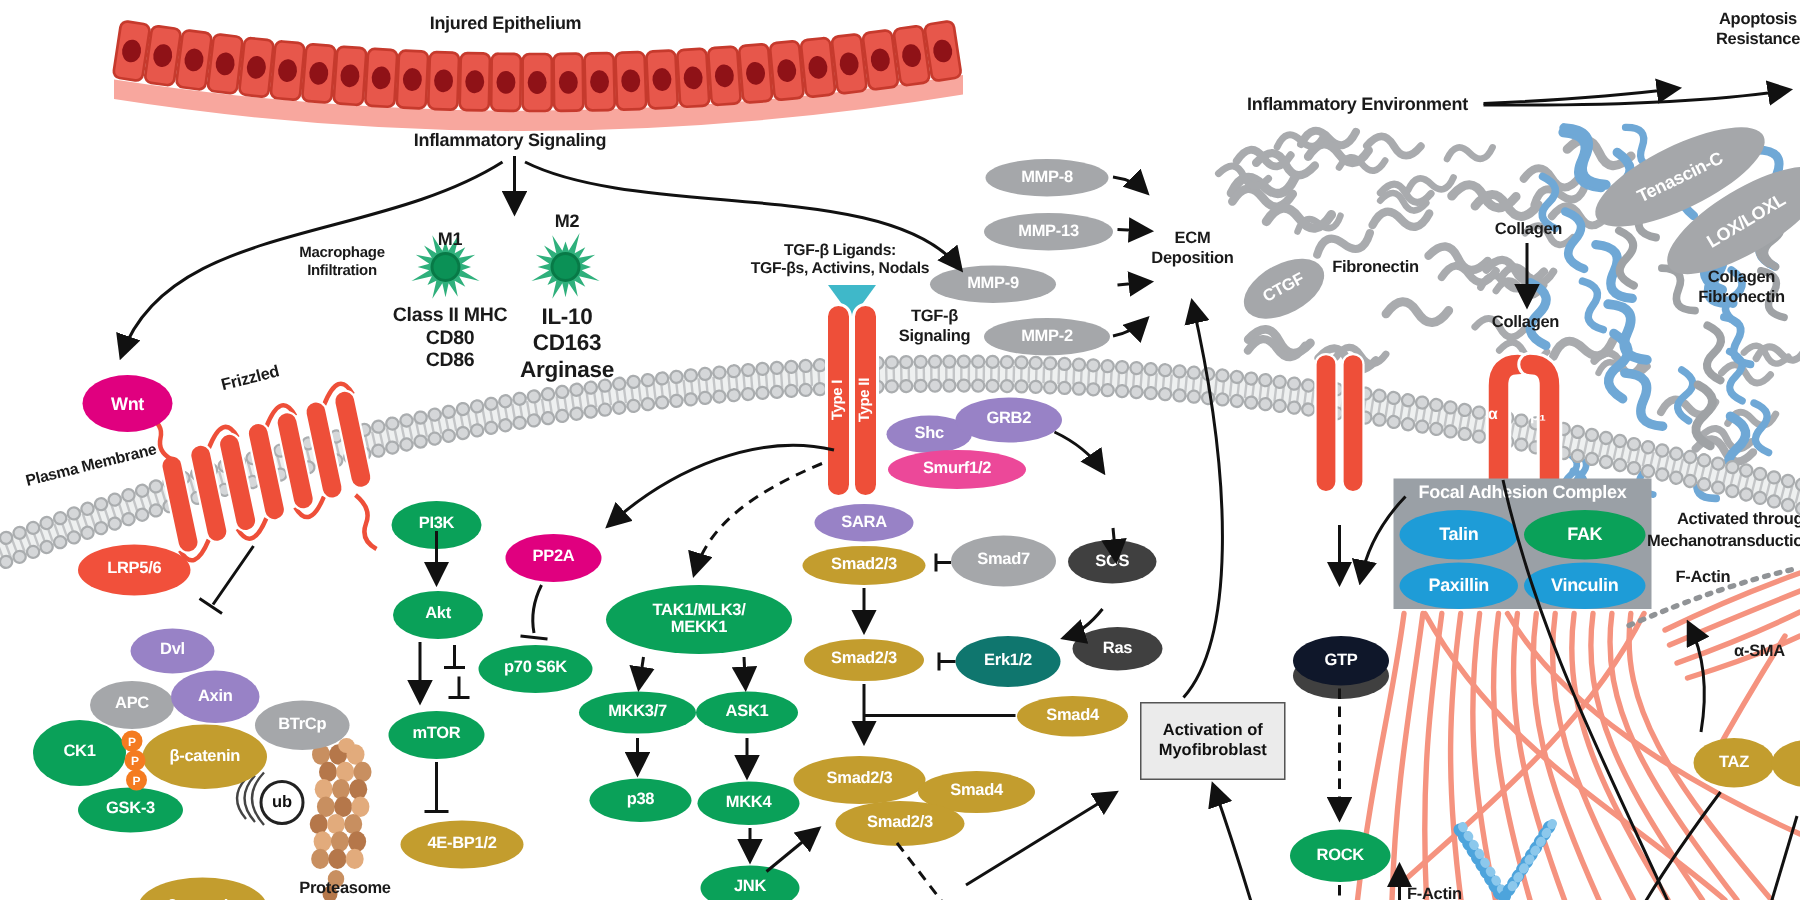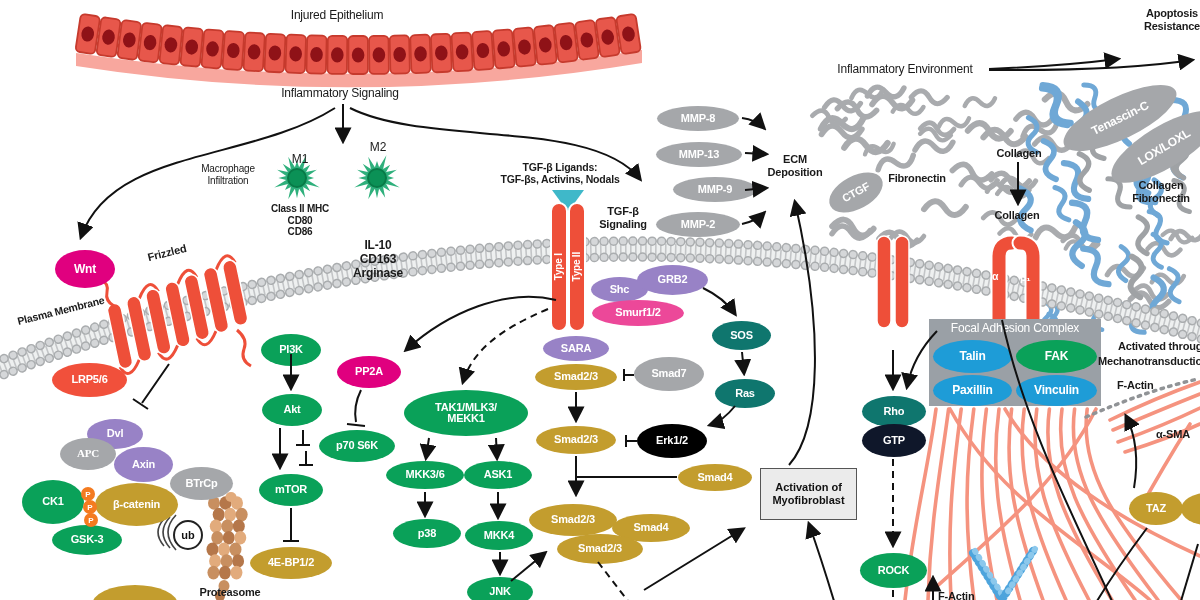--- a/index.html
+++ b/index.html
@@ -2,26 +2,26 @@
 <html><head>
 <meta charset="utf-8">
 <style>
   html,body{margin:0;padding:0;}
   body{width:1200px;height:600px;overflow:hidden;position:relative;background:#fff;
        font-family:"Liberation Sans","DejaVu Sans",sans-serif;}
   svg.layer{position:absolute;left:0;top:0;pointer-events:none;}
   #bg{z-index:0;} #fg{z-index:3;}
   .nd{position:absolute;z-index:2;border-radius:50%;display:flex;align-items:center;justify-content:center;
       color:#fff;font-weight:bold;font-size:11px;text-align:center;line-height:1.02;letter-spacing:-0.2px;}
-  .green{background:#0aa159;} .bgreen{background:#000000;} .dgreen{background:#0f766e;}
+  .green{background:#0aa159;} .bgreen{background:#0f766e;} .dgreen{background:#404040;margin-top:39px;}
   .gold{background:#c39d2e;} .purple{background:#9882c6;} .gray{background:#a5a7aa;}
   .brown{background:#ec4899;} .magenta{background:#e0007f;} .redorg{background:#f1503b;}
   .blue{background:#1e9cd7;} .salmon{background:#0f172a;}
   .lbl{position:absolute;z-index:2;color:#1a1a1a;font-size:11px;font-weight:600;letter-spacing:-0.2px;line-height:1.15;}
-  .b{font-weight:normal;font-size:12px;}
+  .b{font-weight:bold;font-size:12px;}
   .pre{white-space:pre-line;text-align:center;}
   .ctr{text-align:center;}
   .whit{color:#fff;}
   .box{position:absolute;z-index:2;background:#ebebeb;border:1.6px solid #555;
        display:flex;align-items:center;justify-content:center;font-size:11px;font-weight:600;
        text-align:center;line-height:1.2;color:#111;}
   .fbox{position:absolute;z-index:1;background:#9aa0a6;}
   .pcircle{position:absolute;z-index:2;width:14px;height:14px;border-radius:50%;background:#f47b20;
            color:#fff;font-size:8px;font-weight:bold;display:flex;align-items:center;justify-content:center;}
   .ubc{position:absolute;z-index:2;width:26px;height:26px;border-radius:50%;background:#fff;border:2px solid #222;
@@ -341,24 +341,24 @@
       <path d="M176 515 q-16 17 0 35"></path>
     </g>
   </svg>
 
 <div class="lbl b ctr" style="left:257px;top:9px;width:160px;">Injured Epithelium</div>
 <div class="lbl b ctr" style="left:255px;top:87px;width:170px;">Inflammatory Signaling</div>
 <div class="lbl b pre" style="left:180px;top:163px;width:96px;font-size:10px;">Macrophage
 Infiltration</div>
 <div class="lbl b ctr" style="left:286px;top:141px;width:28px;margin-top:12px;">M1</div>
 <div class="lbl b ctr" style="left:364px;top:141px;width:28px;">M2</div>
-<div class="lbl pre" style="left:256px;top:203px;width:88px;font-size:10px;">Class II MHC
+<div class="lbl pre" style="left:256px;top:203px;width:88px;font-size:13px;">Class II MHC
 CD80
 CD86</div>
-<div class="lbl pre" style="left:336px;top:203px;width:84px;font-size:12px;margin-top:36px;">IL-10
+<div class="lbl pre" style="left:336px;top:203px;width:84px;font-size:15px;">IL-10
 CD163
 Arginase</div>
 <div class="lbl pre" style="left:485px;top:161px;width:150px;font-size:10.5px;">TGF-β Ligands:
 TGF-βs, Activins, Nodals</div>
 <div class="lbl pre" style="left:595px;top:205px;width:56px;">TGF-β
 Signaling</div>
 <div class="lbl pre" style="left:755px;top:153px;width:80px;">ECM
 Deposition</div>
 <div class="lbl ctr" style="left:884px;top:172px;width:66px;">Fibronectin</div>
 <div class="lbl b ctr" style="left:820px;top:63px;width:170px;">Inflammatory Environment</div>
@@ -383,42 +383,42 @@
 
 <div class="fbox" style="left:929px;top:319px;width:172px;height:87px;">
   <div class="lbl b whit ctr" style="left:0;top:3px;width:172px;">Focal Adhesion Complex</div>
 </div>
 <div class="box pre" style="left:760px;top:468px;width:95px;height:50px;">Activation of
 Myofibroblast</div>
 
 <div class="nd magenta" style="left:55px;top:250px;width:60px;height:38px;font-size:12px;">Wnt</div>
 <div class="nd redorg" style="left:52px;top:363px;width:75px;height:34px;">LRP5/6</div>
 <div class="nd purple" style="left:87px;top:419px;width:56px;height:30px;">Dvl</div>
-<div class="nd gray" style="left:60px;top:438px;width:56px;height:32px;font-family:Liberation Serif, serif;">APC</div>
+<div class="nd gray" style="left:60px;top:454px;width:56px;height:32px;">APC</div>
 <div class="nd purple" style="left:114px;top:447px;width:59px;height:35px;">Axin</div>
 <div class="nd gray" style="left:170px;top:467px;width:63px;height:33px;text-align:center;">BTrCp</div>
 <div class="nd green" style="left:22px;top:480px;width:62px;height:44px;">CK1</div>
 <div class="nd gold" style="left:95px;top:483px;width:83px;height:43px;">β-catenin</div>
 <div class="nd green" style="left:52px;top:525px;width:70px;height:30px;">GSK-3</div>
 <div class="nd gold" style="left:92px;top:585px;width:86px;height:40px;">β-catenin</div>
 <div class="pcircle" style="left:81px;top:487px;">P</div>
 <div class="pcircle" style="left:83px;top:500px;">P</div>
 <div class="pcircle" style="left:84px;top:513px;">P</div>
 <div class="ubc" style="left:173px;top:520px;">ub</div>
 
 <div class="nd green" style="left:261px;top:334px;width:60px;height:32px;">PI3K</div>
 <div class="nd green" style="left:262px;top:394px;width:60px;height:32px;">Akt</div>
 <div class="nd green" style="left:259px;top:474px;width:64px;height:32px;">mTOR</div>
-<div class="nd gold" style="left:250px;top:547px;width:82px;height:32px;">4E-BP1/2</div>
+<div class="nd gold" style="left:267px;top:547px;width:82px;height:32px;">4E-BP1/2</div>
 <div class="nd magenta" style="left:337px;top:356px;width:64px;height:32px;text-align:right;">PP2A</div>
 <div class="nd green" style="left:319px;top:430px;width:76px;height:32px;">p70 S6K</div>
 
 <div class="nd green pre" style="left:404px;top:390px;width:124px;height:46px;">TAK1/MLK3/
 MEKK1</div>
-<div class="nd green" style="left:386px;top:461px;width:78px;height:28px;">MKK3/6</div>
+<div class="nd green" style="left:386px;top:461px;width:78px;height:28px;">MKK3/7</div>
 <div class="nd green" style="left:464px;top:461px;width:68px;height:28px;">ASK1</div>
 <div class="nd green" style="left:393px;top:519px;width:68px;height:29px;">p38</div>
 <div class="nd green" style="left:465px;top:521px;width:68px;height:29px;">MKK4</div>
 <div class="nd green" style="left:467px;top:577px;width:66px;height:30px;">JNK</div>
 
 <div class="nd purple" style="left:591px;top:277px;width:57px;height:25px;">Shc</div>
 <div class="nd purple" style="left:637px;top:265px;width:71px;height:30px;">GRB2</div>
 <div class="nd brown" style="left:592px;top:300px;width:92px;height:26px;">Smurf1/2</div>
 <div class="nd purple" style="left:543px;top:336px;width:66px;height:25px;">SARA</div>
 <div class="nd gold" style="left:535px;top:364px;width:82px;height:26px;">Smad2/3</div>
@@ -427,21 +427,21 @@
 <div class="nd dgreen" style="left:715px;top:379px;width:60px;height:29px;">Ras</div>
 <div class="nd gold" style="left:536px;top:426px;width:80px;height:28px;">Smad2/3</div>
 <div class="nd bgreen" style="left:637px;top:424px;width:70px;height:34px;">Erk1/2</div>
 <div class="nd gold" style="left:678px;top:464px;width:74px;height:27px;">Smad4</div>
 <div class="nd gold" style="left:529px;top:504px;width:88px;height:32px;">Smad2/3</div>
 <div class="nd gold" style="left:612px;top:514px;width:78px;height:28px;">Smad4</div>
 <div class="nd gold" style="left:557px;top:534px;width:86px;height:30px;">Smad2/3</div>
 
 <div class="nd gray" style="left:657px;top:106px;width:82px;height:25px;">MMP-8</div>
 <div class="nd gray" style="left:656px;top:142px;width:86px;height:25px;">MMP-13</div>
-<div class="nd gray" style="left:673px;top:177px;width:84px;height:25px;">MMP-9</div>
+<div class="nd gray" style="left:620px;top:177px;width:84px;height:25px;">MMP-9</div>
 <div class="nd gray" style="left:656px;top:212px;width:84px;height:25px;">MMP-2</div>
 <div class="nd gray" style="left:827px;top:176px;width:58px;height:33px;transform:rotate(-28deg);">CTGF</div>
 <div class="nd gray" style="left:1058px;top:97px;width:124px;height:42px;transform:rotate(-26deg);font-size:12px;">Tenascin-C</div>
 <div class="nd gray" style="left:1104px;top:126px;width:120px;height:42px;transform:rotate(-31deg);font-size:12px;">LOX/LOXL</div>
 
 <div class="nd dgreen" style="left:862px;top:396px;width:64px;height:31px;">Rho</div>
 <div class="nd salmon" style="left:862px;top:424px;width:64px;height:33px;">GTP</div>
 <div class="nd green" style="left:860px;top:553px;width:67px;height:35px;">ROCK</div>
 
 <div class="nd blue" style="left:933px;top:340px;width:79px;height:33px;font-size:12px;">Talin</div>

